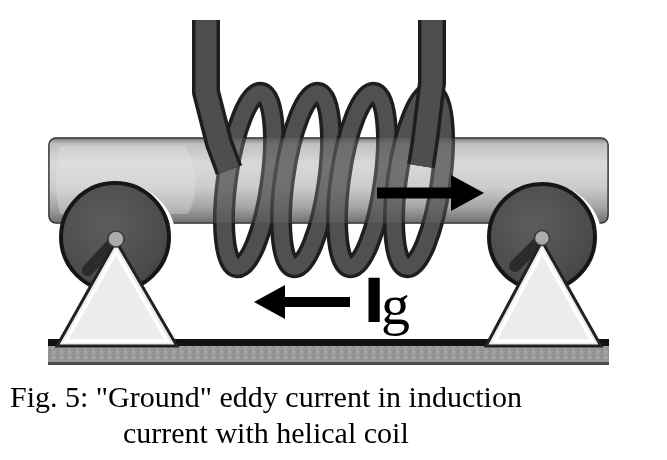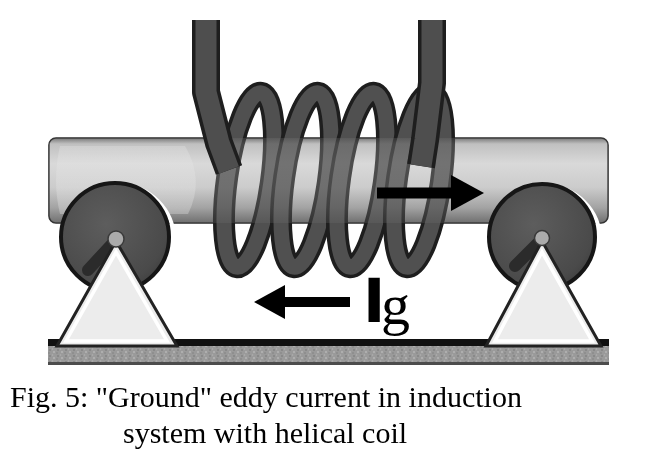--- a/index.html
+++ b/index.html
@@ -133,16 +133,16 @@
     </g>
 
     <g fill="#000000">
       <text x="363" y="322" font-family="DejaVu Sans, sans-serif" font-weight="bold" font-size="60">I</text>
       <text x="381" y="324" font-family="Liberation Serif, serif" font-size="58">g</text>
     </g>
   </svg>
 
   <div id="caption">
     <div class="cap-line1">Fig. 5: "Ground" eddy current in induction</div>
-    <div class="cap-line2">system with helical coil</div>
+    <div class="cap-line2">current with helical coil</div>
   </div>
 
 </div>
 
 </body></html>

